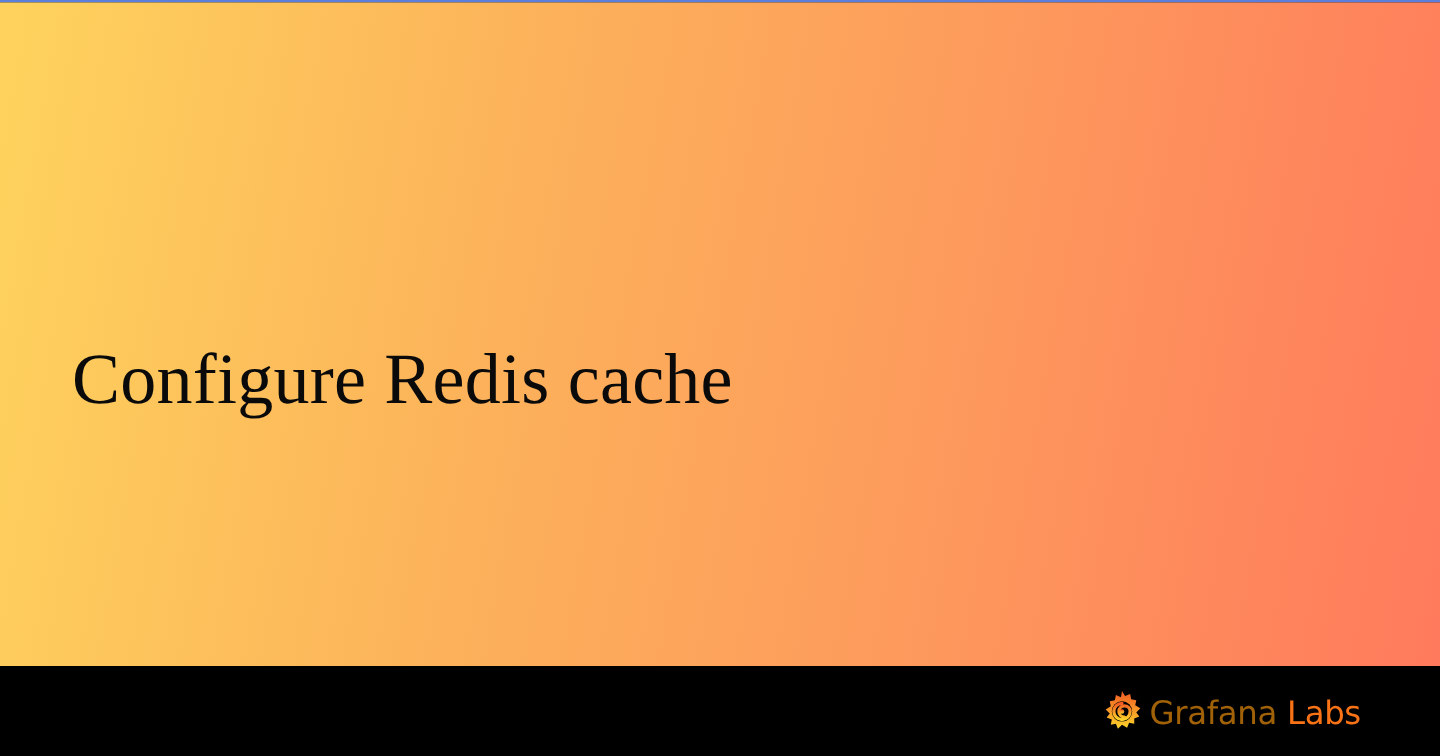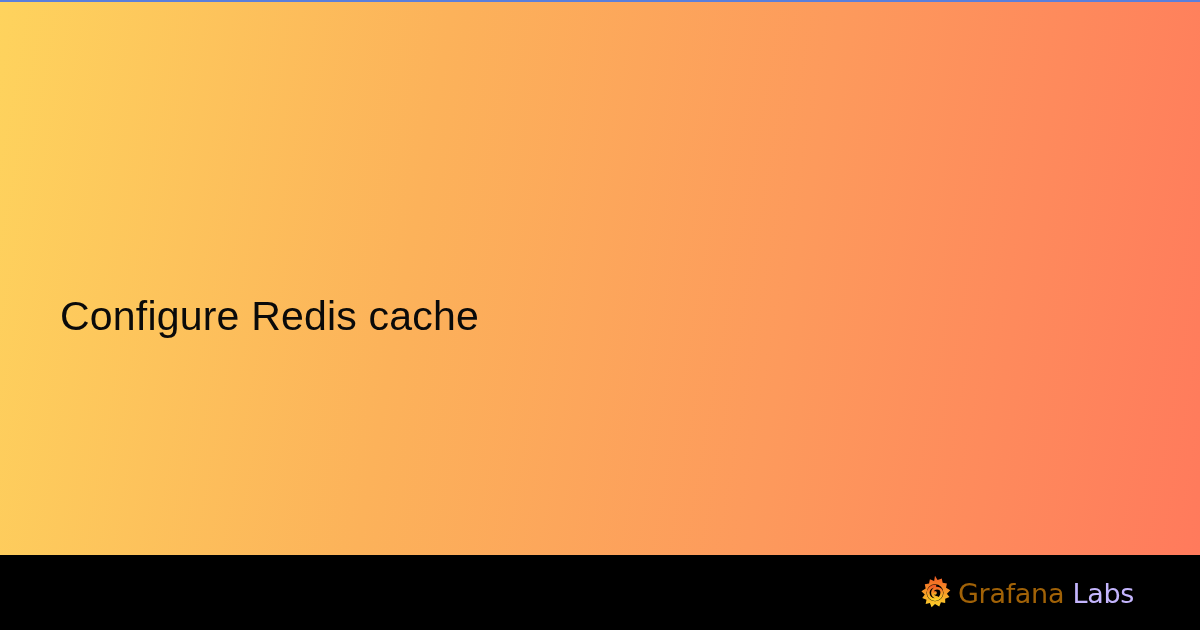--- a/index.html
+++ b/index.html
@@ -4,33 +4,33 @@
 <style>
   html, body { margin: 0; padding: 0; }
   body { width: 1200px; height: 630px; overflow: hidden; position: relative; background: #000; }
   .top-line { position: absolute; left: 0; top: 0; width: 1200px; height: 2px; background: #5b7fdb; }
   .hero {
     position: absolute; left: 0; top: 2px; width: 1200px; height: 553px;
     background: linear-gradient(100deg, #fed35d 0%, #fcb25a 35%, #fd9a5c 65%, #ff7a5c 100%);
   }
   .title {
     position: absolute; left: 60px; top: 278px;
-    font-family: Liberation Sans, sans-serif;
-    font-size: 41px; line-height: 72px; color: #0a0a0a; letter-spacing: 0.2px;
+    font-family: Liberation Serif, serif;
+    font-size: 60px; line-height: 72px; color: #0a0a0a; letter-spacing: 0.2px;
     white-space: nowrap;
   }
   .footer { position: absolute; left: 0; top: 555px; width: 1200px; height: 75px; background: #000; }
   .logo { position: absolute; left: 918px; top: 574px; display: flex; align-items: center; }
   .logo svg { width: 34px; height: 36px; }
   .logo-text {
     margin-left: 6px; font-family: "DejaVu Sans", sans-serif; font-size: 27px; line-height: 36px;
     letter-spacing: -0.3px; white-space: nowrap;
   }
   .logo-grafana { color: #a16207; }
-  .logo-labs { color: #c4b5fd; margin-top: 13px; }
+  .logo-labs { color: #f97316; margin-top: 13px; }
 </style>
 </head>
 <body>
 
 <div class="top-line"></div>
 
 <div class="hero">
   <div class="title">Configure Redis cache</div>
 </div>
 

